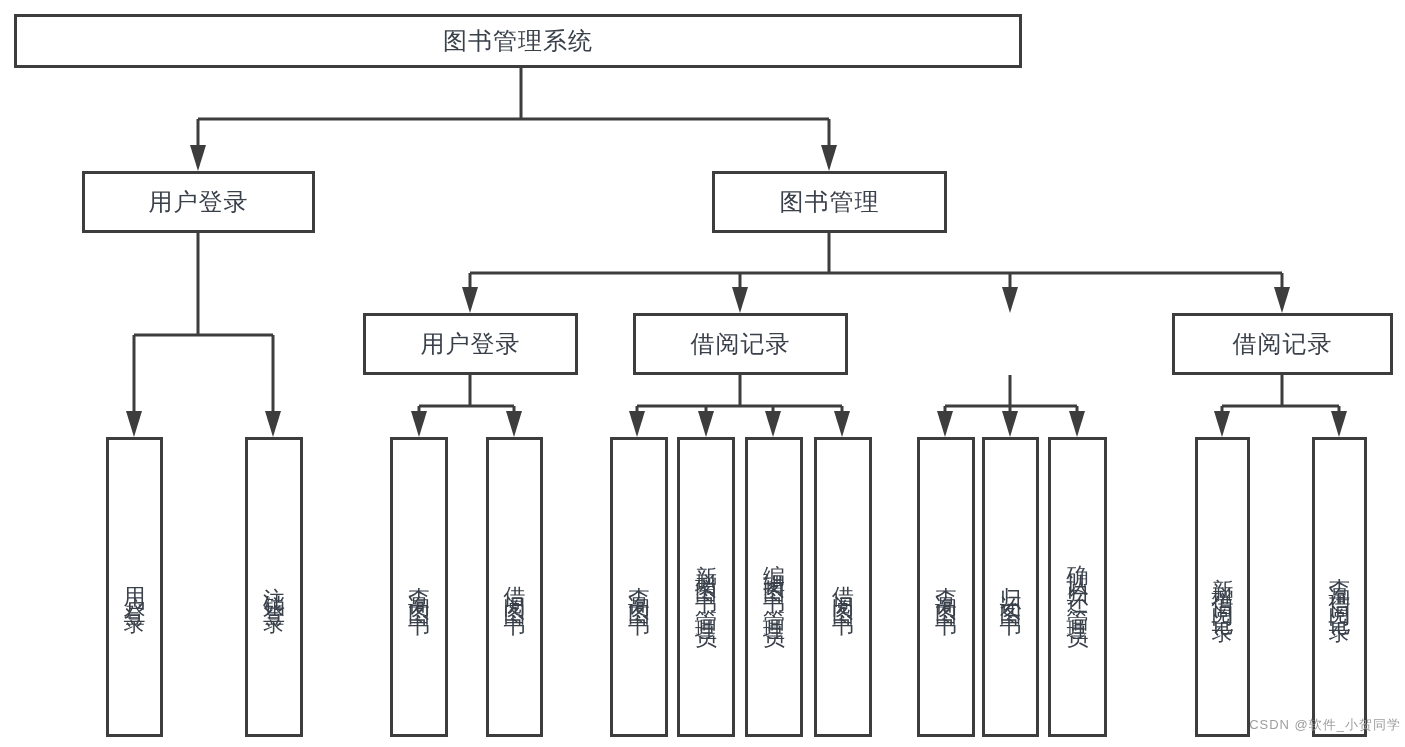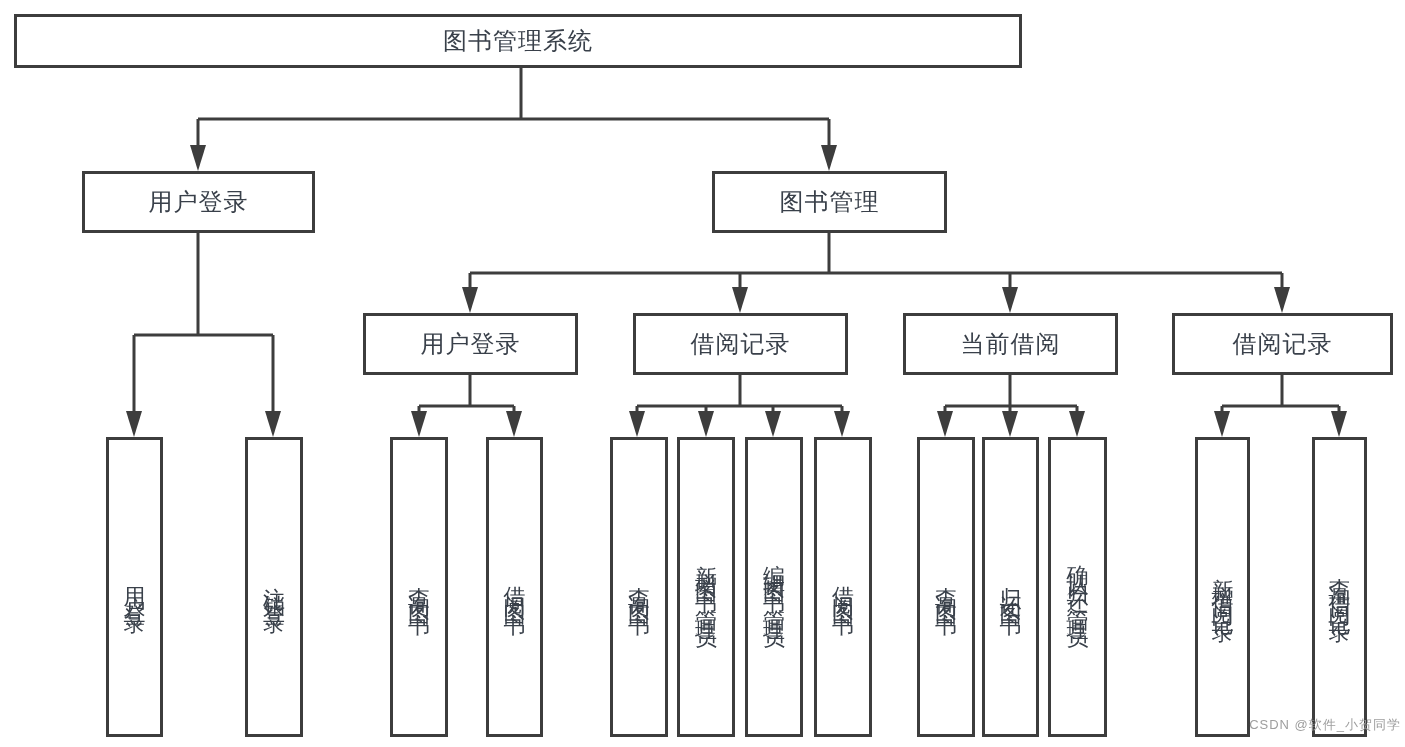--- a/index.html
+++ b/index.html
@@ -143,23 +143,20 @@
   <div class="node" id="n-book-mgmt">
     <span>图书管理</span>
   </div>
 
   <div class="node" id="n-new-book-rec">
     <span>用户登录</span>
   </div>
   <div class="node" id="n-book-borrow">
     <span>借阅记录</span>
   </div>
-  <div class="node" id="n-current-borrow">
-    <span>当前借阅</span>
-  </div>
   <div class="node" id="n-borrow-records">
     <span>借阅记录</span>
   </div>
 
   <div class="node leaf" id="l-user-login">
     <span class="vtext">用户登录</span>
   </div>
   <div class="node leaf" id="l-logout">
     <span class="vtext">注销登录</span>
   </div>

